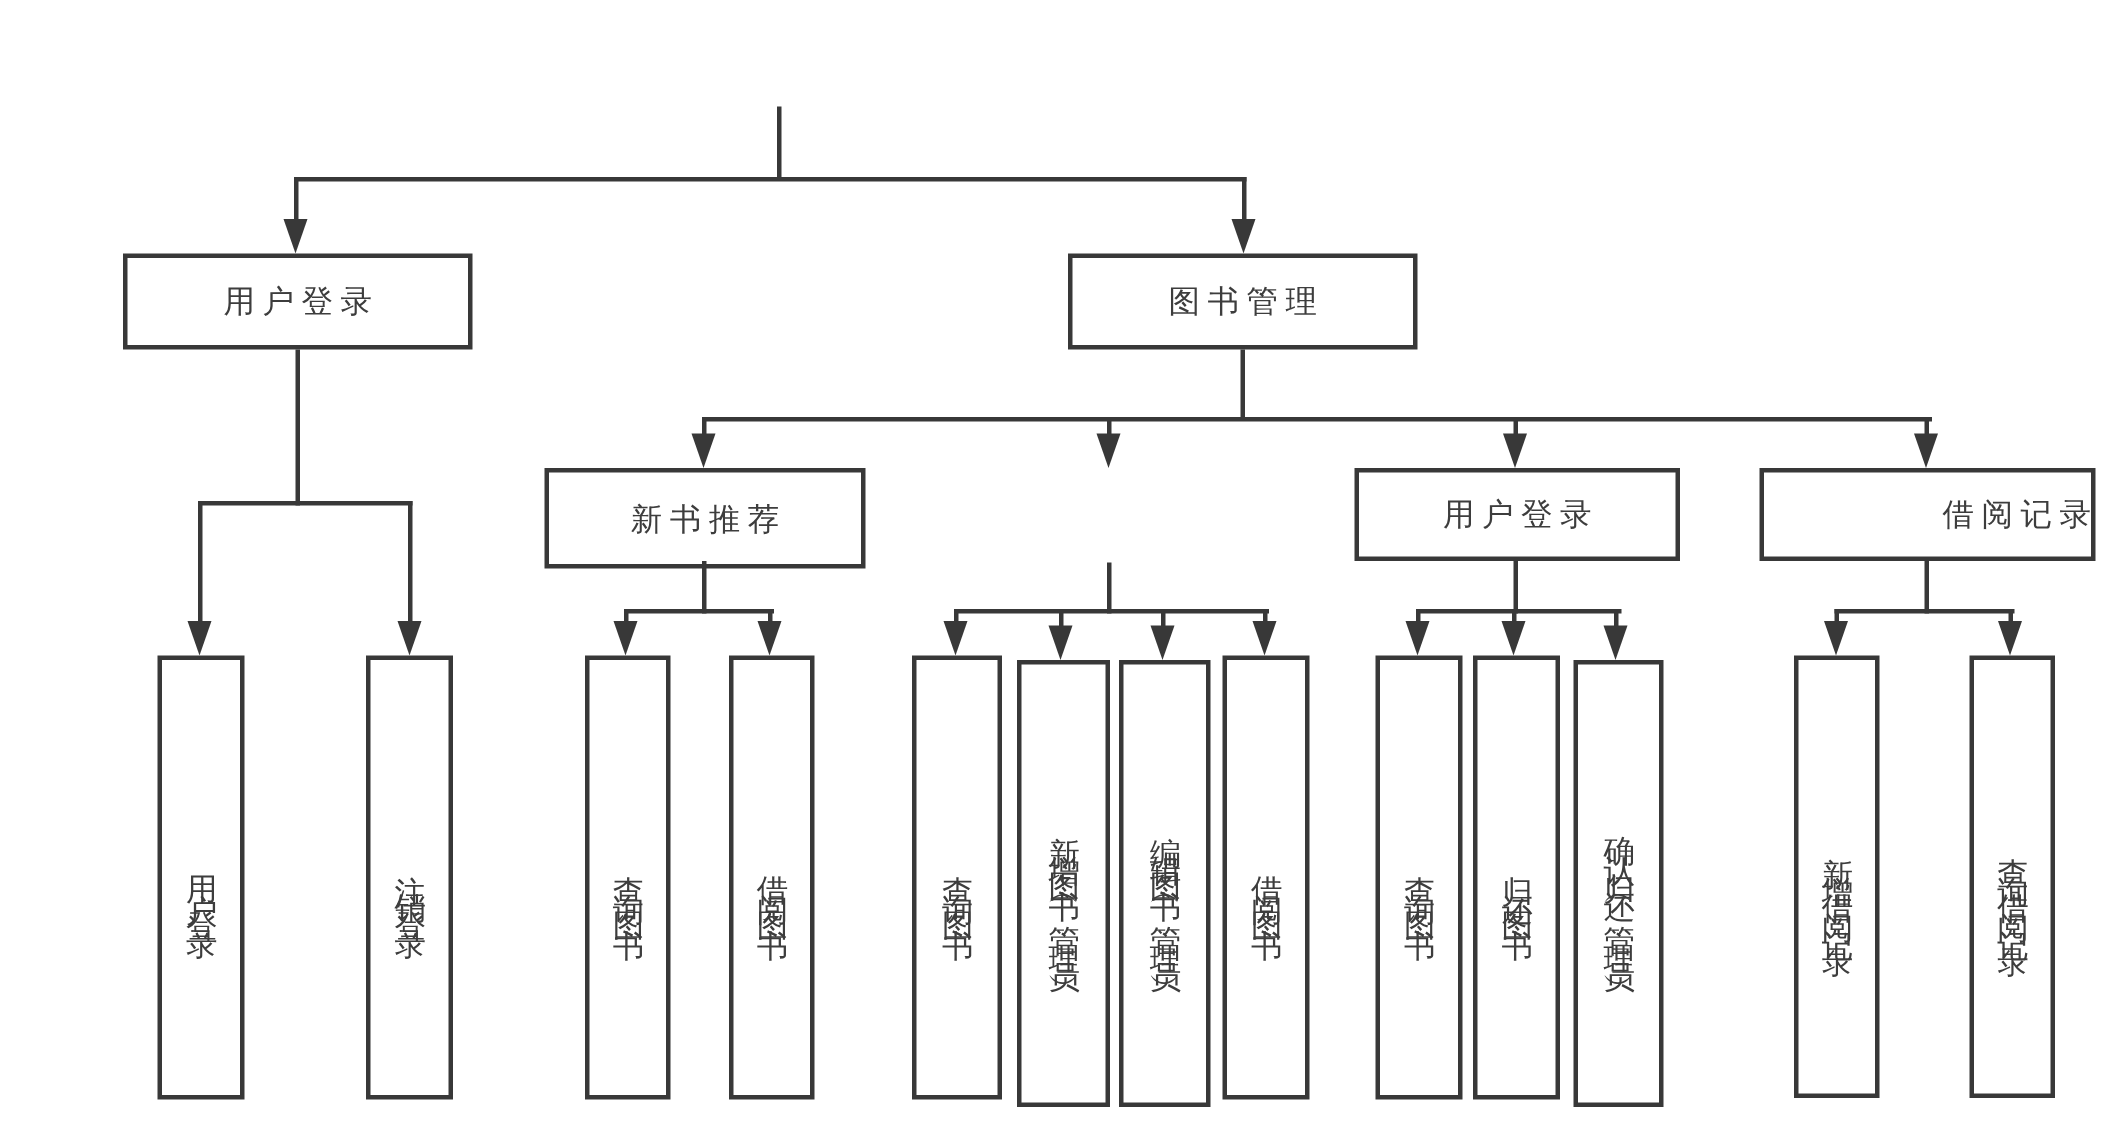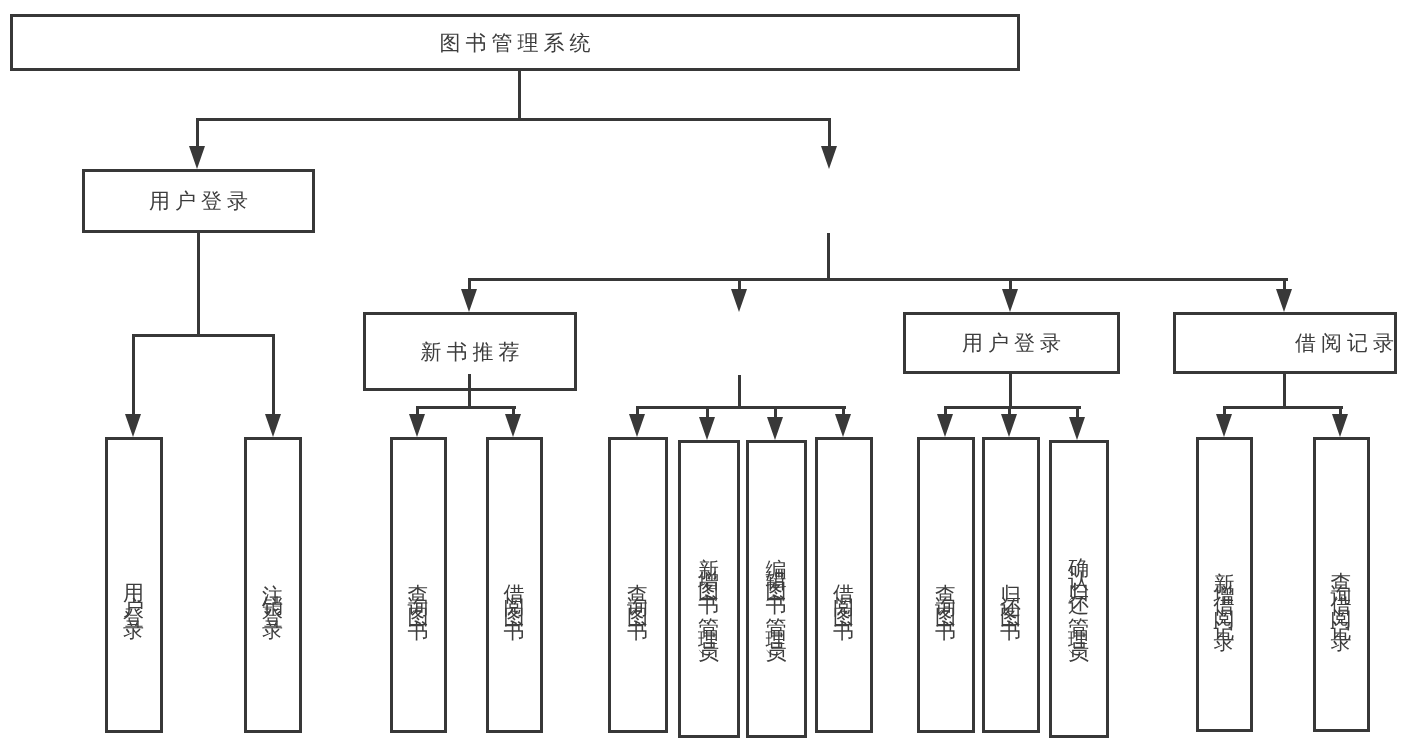--- a/index.html
+++ b/index.html
@@ -15,21 +15,21 @@
   .hbox{font-size:21px;letter-spacing:5px;}
   .hbox span{margin-right:-5px;white-space:nowrap;}
   .vbox{font-size:21px;}
   .vbox span{
     writing-mode:vertical-rl;text-orientation:mixed;
     letter-spacing:12px;margin-bottom:-12px;line-height:1;white-space:nowrap;
   }
   .b-root{left:10px;top:14px;width:1010px;height:57px;}
   .b-userlogin{left:82px;top:169px;width:233px;height:64px;}
   .b-bookmgmt{left:712px;top:169px;width:233px;height:64px;}
-  .b-newbooks{left:363px;top:312px;width:214px;height:79px;}
+  .b-newbooks{left:363px;top:312px;width:214px;height:67px;}
   .b-borrow{left:633px;top:312px;width:214px;height:63px;}
   .b-current{left:903px;top:312px;width:217px;height:62px;}
   .b-records{left:1173px;top:312px;width:224px;height:62px;justify-content:flex-end;}
   .b-login{left:105px;top:437px;width:58px;height:296px;}
   .b-logout{left:244px;top:437px;width:58px;height:296px;}
   .b-nbquery{left:390px;top:437px;width:57px;height:296px;}
   .b-nbborrow{left:486px;top:437px;width:57px;height:296px;}
   .b-bwquery{left:608px;top:437px;width:60px;height:296px;}
   .b-bwadd{left:678px;top:440px;width:62px;height:298px;}
   .b-bwedit{left:746px;top:440px;width:61px;height:298px;}
@@ -51,26 +51,26 @@
     position:absolute;left:1183px;top:714px;z-index:5;
     font-size:20px;letter-spacing:0.5px;color:#9c9c9c;white-space:nowrap;
     text-shadow:1px 1px 0 rgba(255,255,255,.85),-1px -1px 0 rgba(255,255,255,.6);
   }
 </style>
 </head>
 <body>
 
 <div id="stage">
 
-  <div class="box hbox b-root">
-    <span>图书管理系统</span>
-  </div>
 
   <div class="box hbox b-userlogin">
     <span>用户登录</span>
+  </div>
+  <div class="box hbox b-bookmgmt">
+    <span>图书管理</span>
   </div>
 
   <div class="box hbox b-newbooks">
     <span>新书推荐</span>
   </div>
   <div class="box hbox b-current">
     <span>用户登录</span>
   </div>
   <div class="box hbox b-records">
     <span>借阅记录</span>

